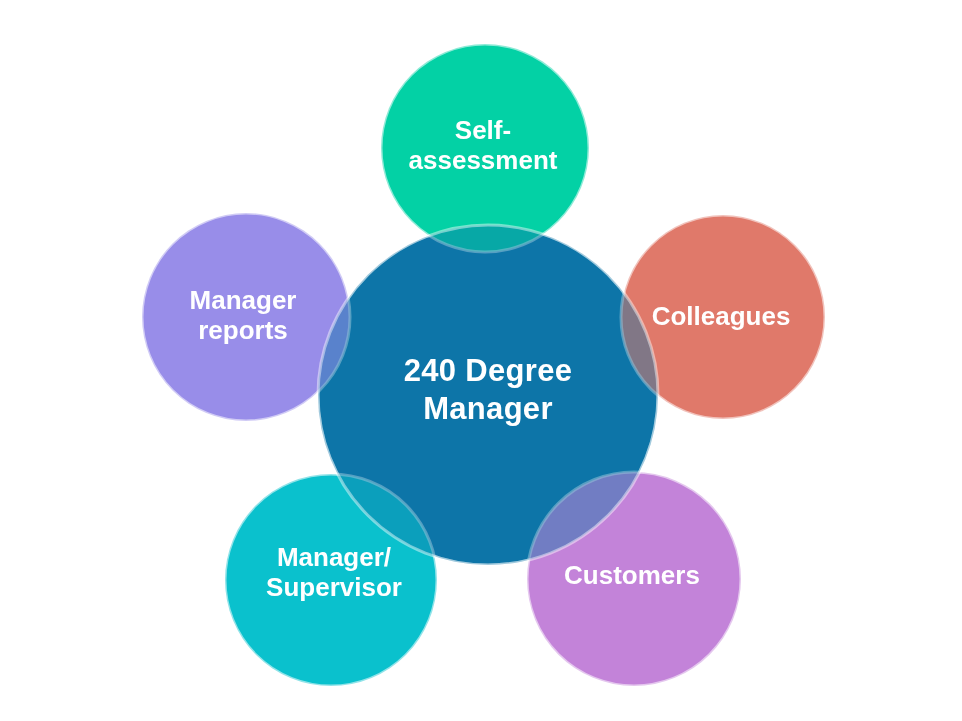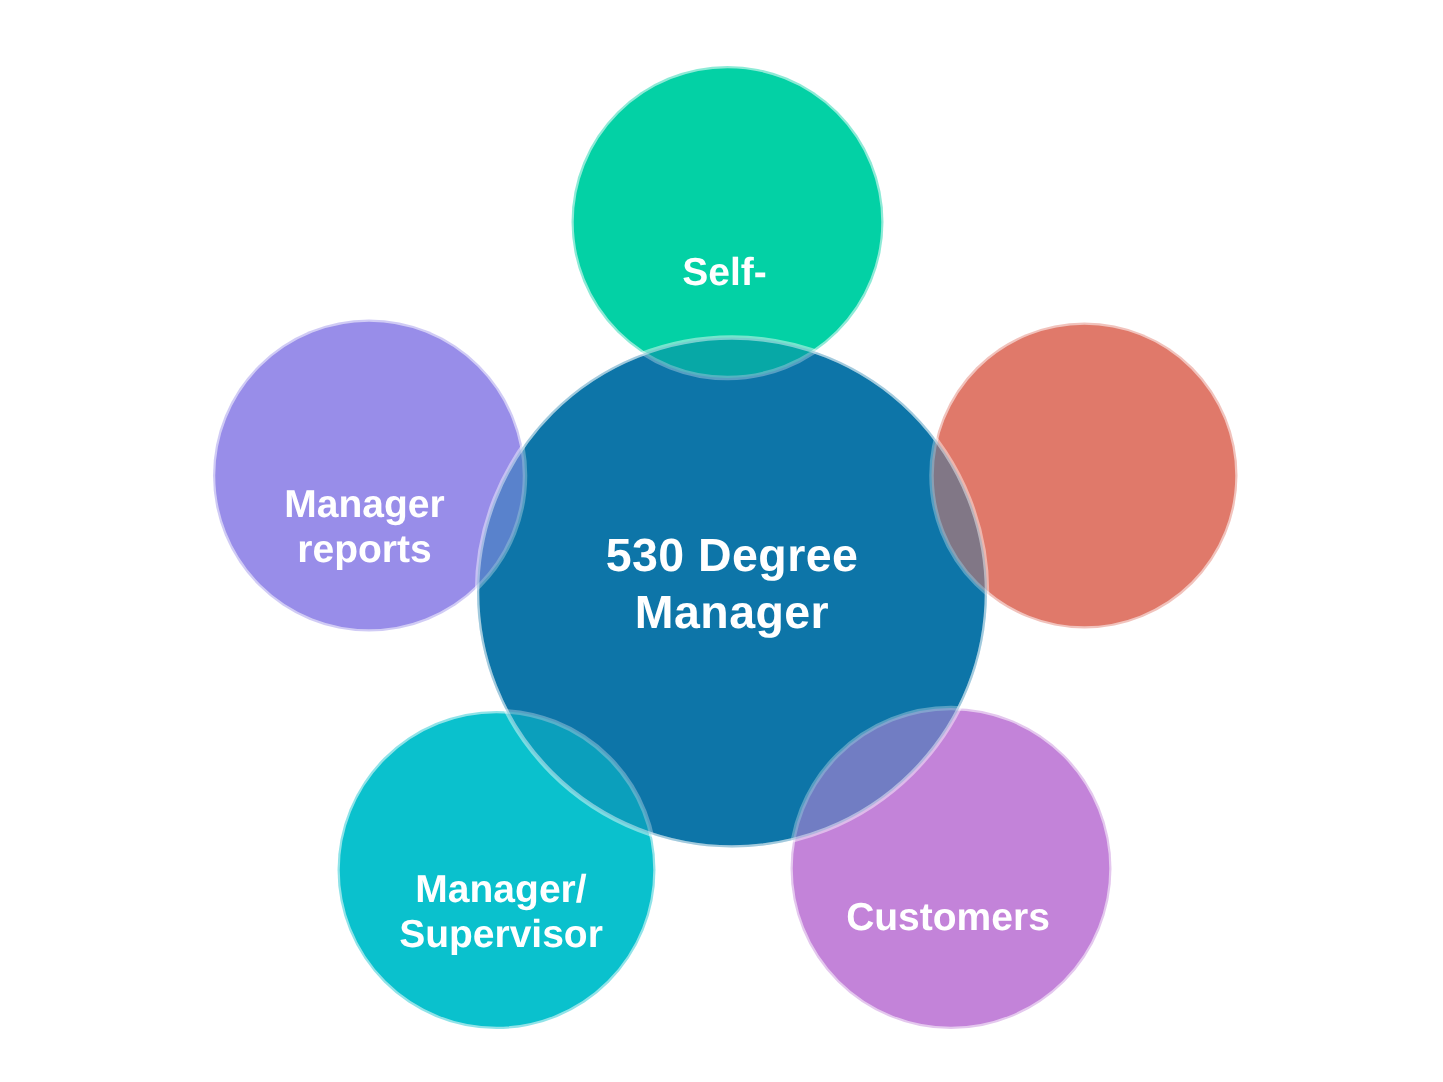--- a/index.html
+++ b/index.html
@@ -40,21 +40,20 @@
     display: block;
   }
   .center-label {
     font-size: 31px;
     line-height: 1.24;
     letter-spacing: 0.3px;
   }
   .node-label {
     font-size: 26px;
     line-height: 1.17;
-    margin-top: 36px;
   }
 </style>
 </head>
 <body>
 
 <div class="stage">
 
   <svg width="962" height="721" viewBox="0 0 962 721">
 
     <circle cx="488" cy="395" r="170" fill="#0e76a8"></circle>
@@ -62,28 +61,32 @@
     <circle cx="485" cy="148" r="104" fill="#03d1a5"></circle>
     <circle cx="723" cy="317" r="102" fill="#e0796a"></circle>
     <circle cx="634" cy="579" r="107" fill="#c383d9"></circle>
     <circle cx="331" cy="580" r="106" fill="#0ac1cd"></circle>
     <circle cx="246" cy="317" r="104" fill="#988de9"></circle>
 
     <circle class="overlay" cx="488" cy="395" r="170" fill-opacity="0.45" fill="#0e76a8"></circle>
   </svg>
 
   <div class="label center-label" style="left:488px; top:390px">
-    <span>530 Degree</span>
+    <span>240 Degree</span>
     <span>Manager</span>
   </div>
 
   <div class="label node-label" style="left:483px; top:145px">
     <span>Self-</span>
+    <span>assessment</span>
   </div>
 
+  <div class="label node-label" style="left:721px; top:316px">
+    <span>Colleagues</span>
+  </div>
 
   <div class="label node-label" style="left:632px; top:575px">
     <span>Customers</span>
   </div>
 
   <div class="label node-label" style="left:334px; top:572px">
     <span>Manager/</span>
     <span>Supervisor</span>
   </div>
 

